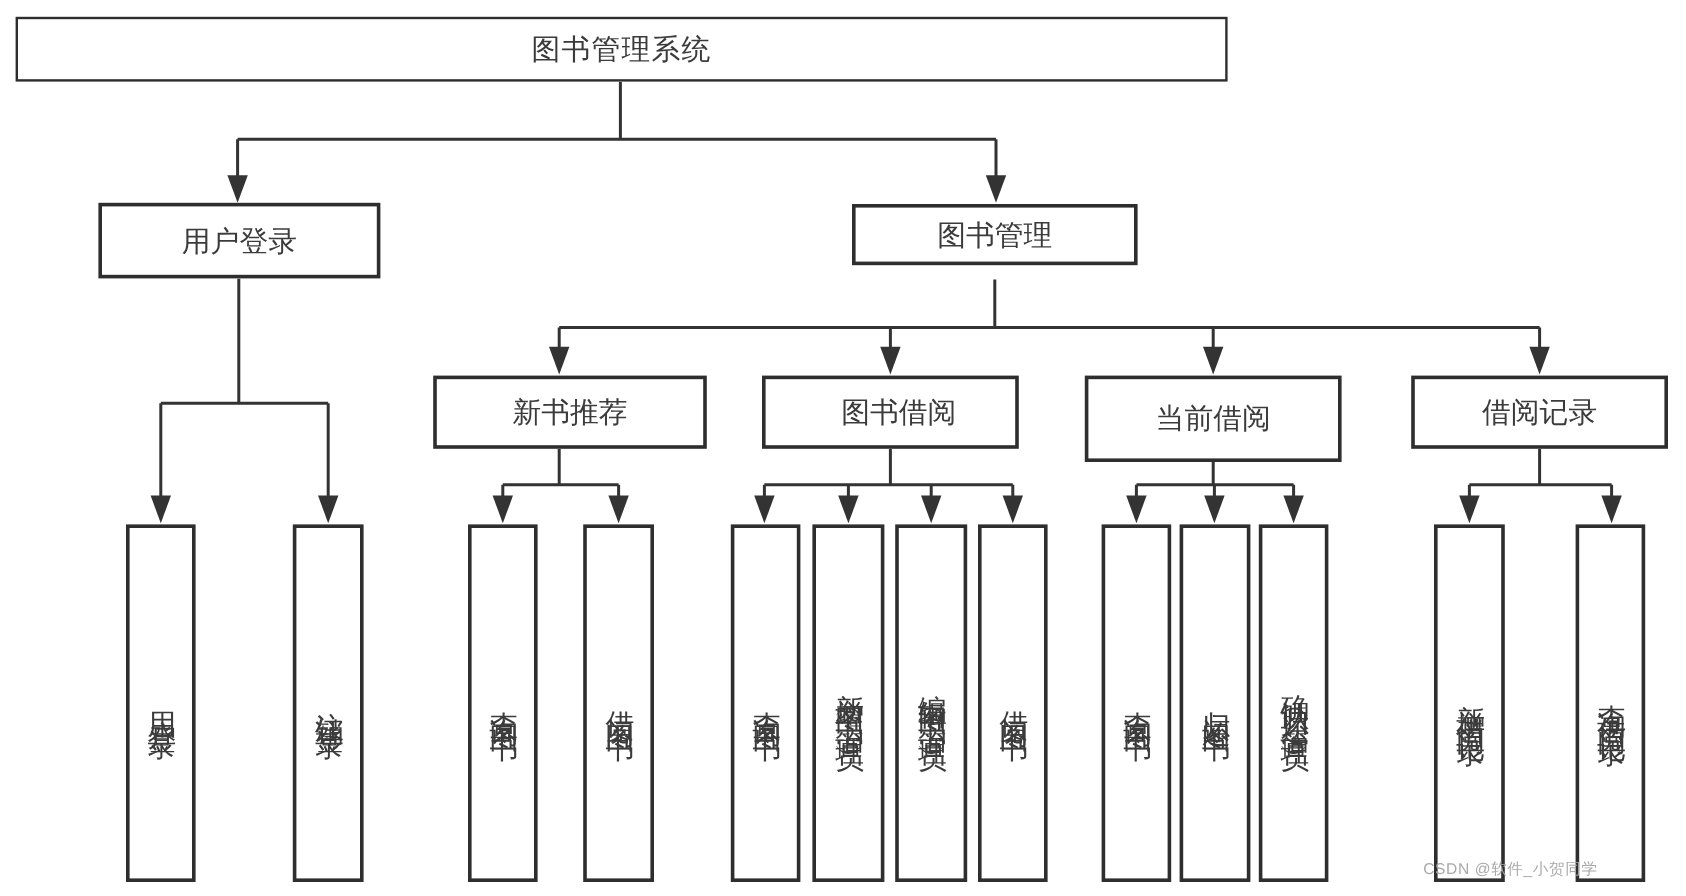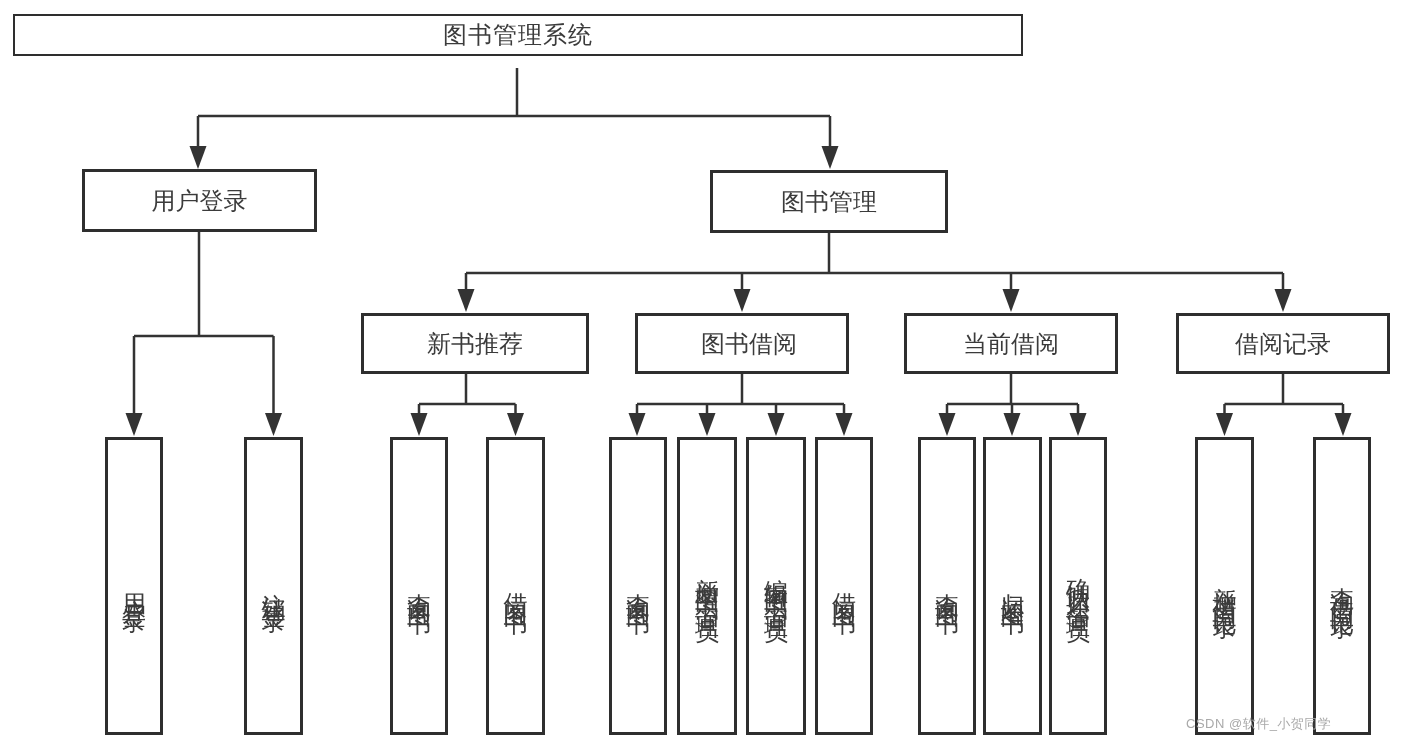--- a/index.html
+++ b/index.html
@@ -72,38 +72,38 @@
       <polygon points="767.5,413 784.5,413 776,436"></polygon>
       <polygon points="835.5,413 852.5,413 844,436"></polygon>
       <polygon points="938.5,413 955.5,413 947,436"></polygon>
       <polygon points="1003.5,413 1020.5,413 1012,436"></polygon>
       <polygon points="1069.5,413 1086.5,413 1078,436"></polygon>
       <polygon points="1216,413 1233,413 1224.5,436"></polygon>
       <polygon points="1334.5,413 1351.5,413 1343,436"></polygon>
     </g>
   </svg>
 
-  <div class="node hbox root" style="left:13px; top:14px; width:1010px; height:42px;">
+  <div class="node hbox root" style="left:13px; top:14px; width:1010px; height:54px;">
     <span class="lbl">图书管理系统</span>
   </div>
 
   <div class="node hbox" style="left:82px; top:169px; width:235px; height:63px;">
     <span class="lbl">用户登录</span>
   </div>
-  <div class="node hbox" style="left:710px; top:170px; width:238px; height:63px;">
+  <div class="node hbox" style="left:710px; top:170px; width:238px; height:51px;">
     <span class="lbl">图书管理</span>
   </div>
 
   <div class="node hbox" style="left:361px; top:313px; width:228px; height:61px;">
     <span class="lbl">新书推荐</span>
   </div>
   <div class="node hbox" style="left:635px; top:313px; width:214px; height:61px;padding-left:14px;">
     <span class="lbl">图书借阅</span>
   </div>
-  <div class="node hbox" style="left:904px; top:313px; width:214px; height:61px;">
+  <div class="node hbox" style="left:904px; top:313px; width:214px; height:72px;">
     <span class="lbl">当前借阅</span>
   </div>
   <div class="node hbox" style="left:1176px; top:313px; width:214px; height:61px;">
     <span class="lbl">借阅记录</span>
   </div>
 
   <div class="node vbox" style="left:105px; top:437px; width:58px; height:298px;">
     <span class="lbl">用户登录</span>
   </div>
   <div class="node vbox" style="left:244px; top:437px; width:59px; height:298px;">

